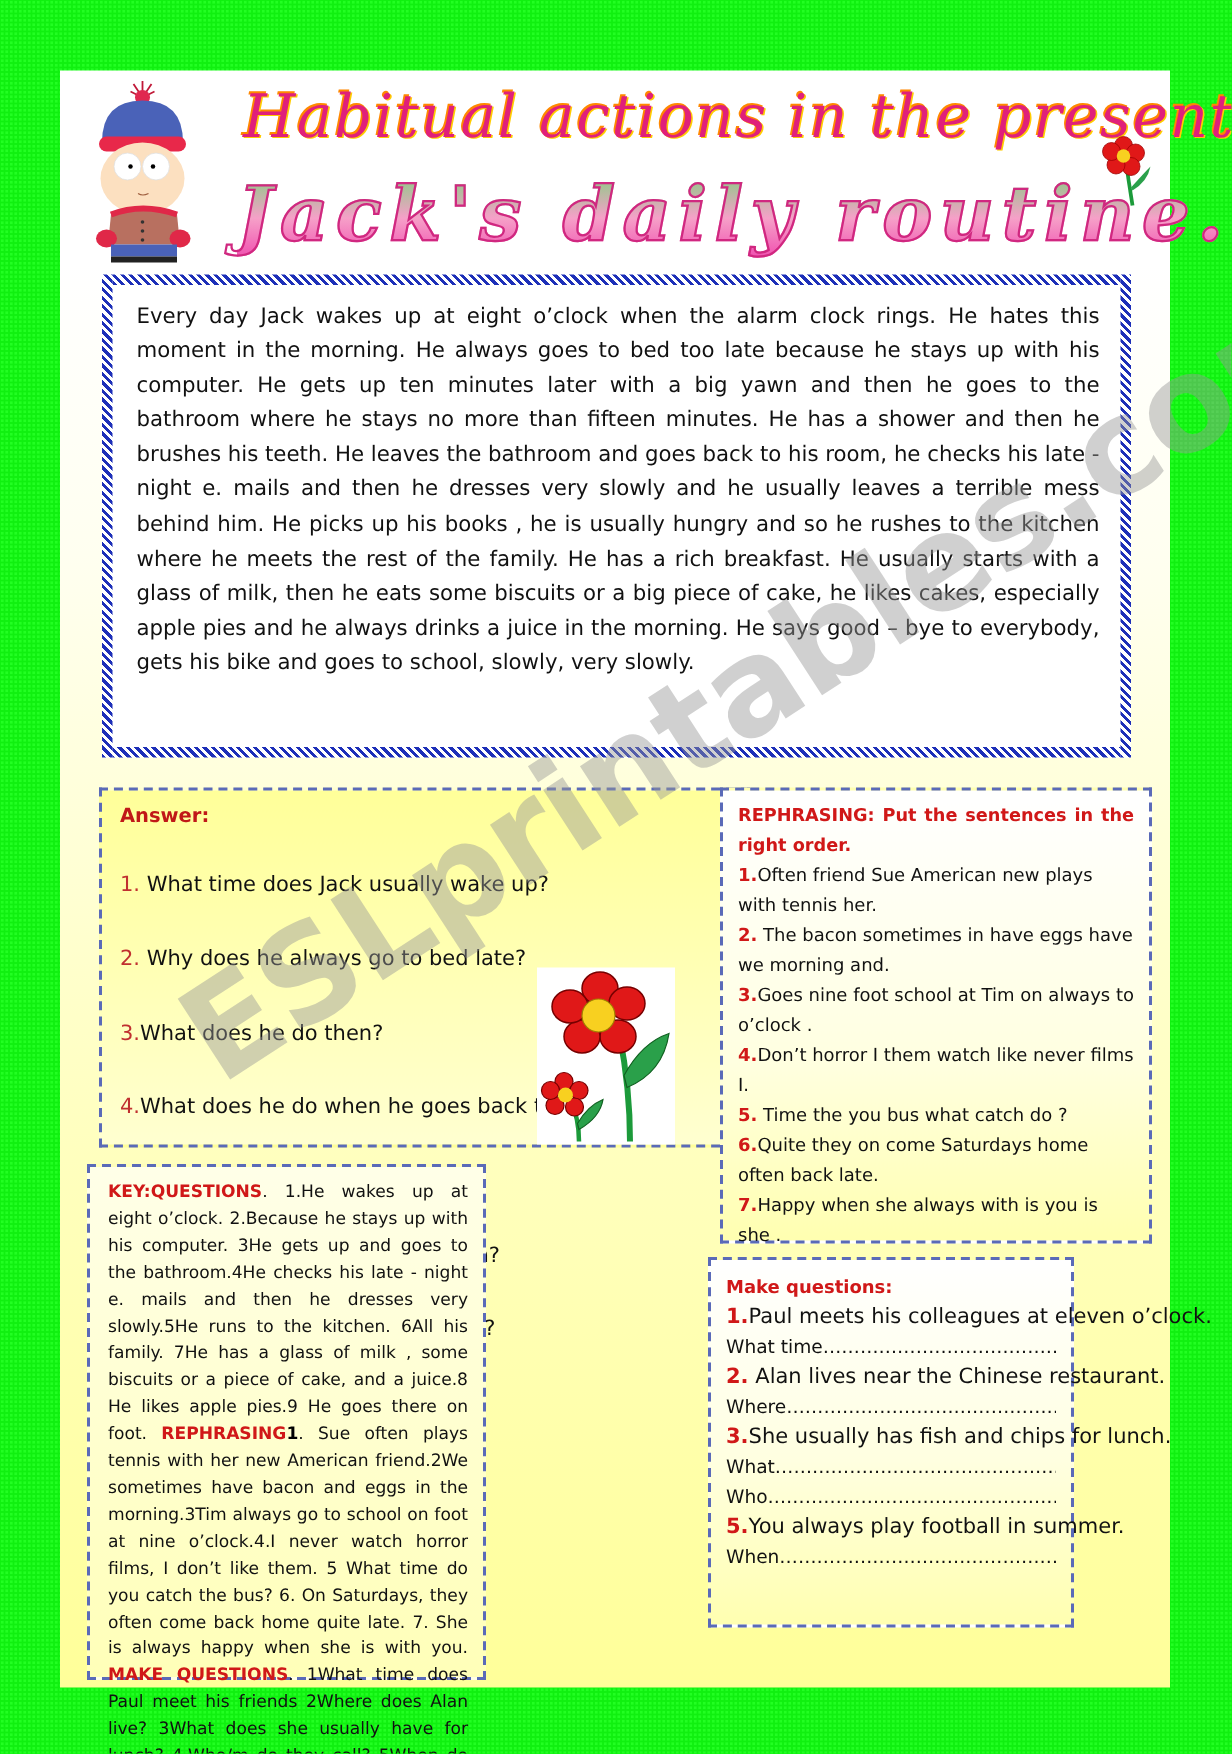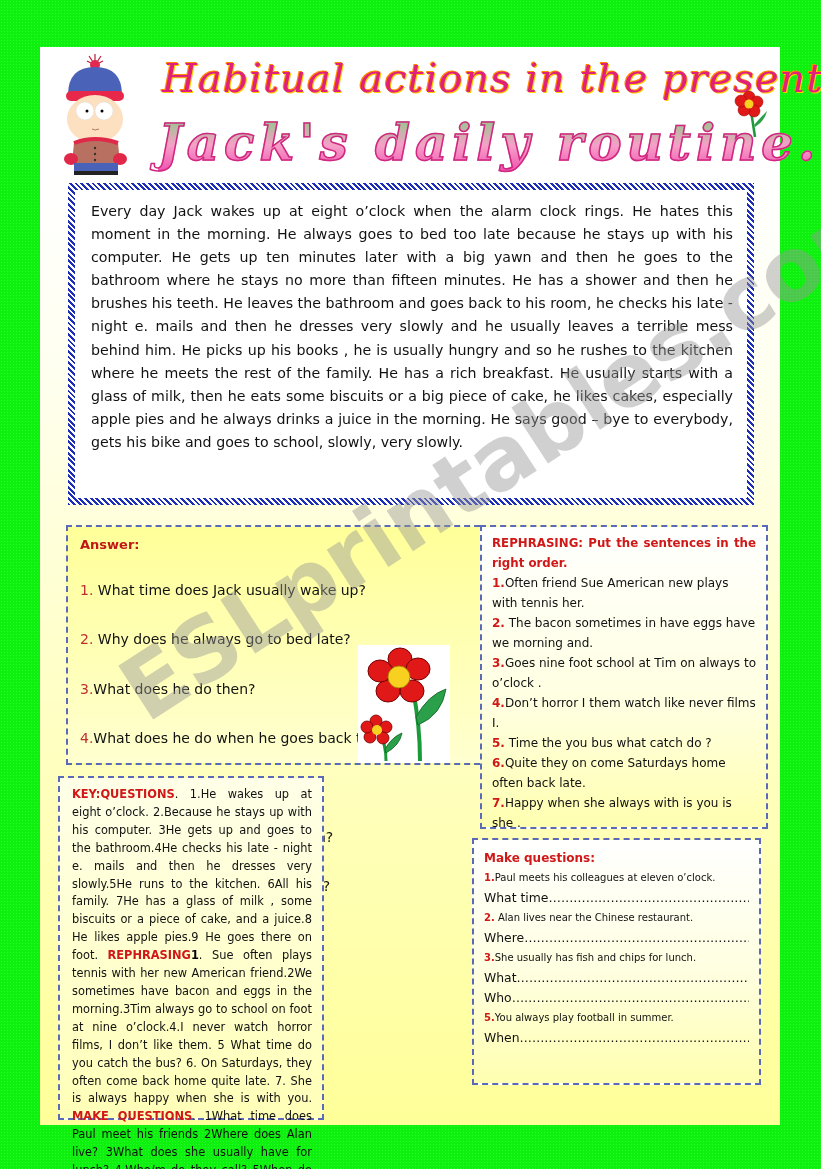--- a/index.html
+++ b/index.html
@@ -74,23 +74,23 @@
   .reph { left: 440px; top: 478px; width: 288px; height: 304px; background: linear-gradient(180deg, #ffffff 0%, #ffffe0 60%, #ffffb0 100%); padding: 6px 10px 0 10px; }
   .reph .head { color: #d01818; font-weight: bold; font-size: 11.8px; line-height: 20px; text-align: justify; }
   .reph .item { font-size: 12px; line-height: 20px; color: #111; }
   .reph .item .n { color: #d01818; font-weight: bold; }
 
   .key { left: 18px; top: 729px; width: 266px; height: 344px; background: linear-gradient(180deg, #ffffe8 0%, #ffffb8 100%); padding: 8px 10px 0 12px; }
   .key p { font-size: 11.4px; line-height: 17.9px; color: #111; text-align: justify; }
   .key .lbl { color: #d01818; font-weight: bold; }
   .key .b { font-weight: bold; color: #000; }
 
-  .makeq { left: 432px; top: 791px; width: 289px; height: 247px; background: linear-gradient(180deg, #ffffff 0%, #ffffe0 55%, #ffffb0 100%); padding: 8px 10px 0 10px; }
+  .makeq { left: 432px; top: 791px; width: 244px; height: 247px; background: linear-gradient(180deg, #ffffff 0%, #ffffe0 55%, #ffffb0 100%); padding: 8px 10px 0 10px; }
   .makeq .head { color: #d01818; font-weight: bold; font-size: 12px; line-height: 20px; }
-  .makeq .item { font-size: 10px; line-height: 20px; color: #111; white-space: nowrap; }
+  .makeq .item { font-size: 14px; line-height: 20px; color: #111; white-space: nowrap; text-align: center; }
   .makeq .item .n { color: #d01818; font-weight: bold; }
   .makeq .blank { font-size: 12.4px; line-height: 20px; color: #111; white-space: nowrap; overflow: hidden; }
 
   .watermark {
     position: absolute;
     left: 90px; top: 600px;
     font-family: "DejaVu Sans", sans-serif;
     font-weight: bold;
     font-size: 88px;
     color: rgba(150,150,150,0.45);

